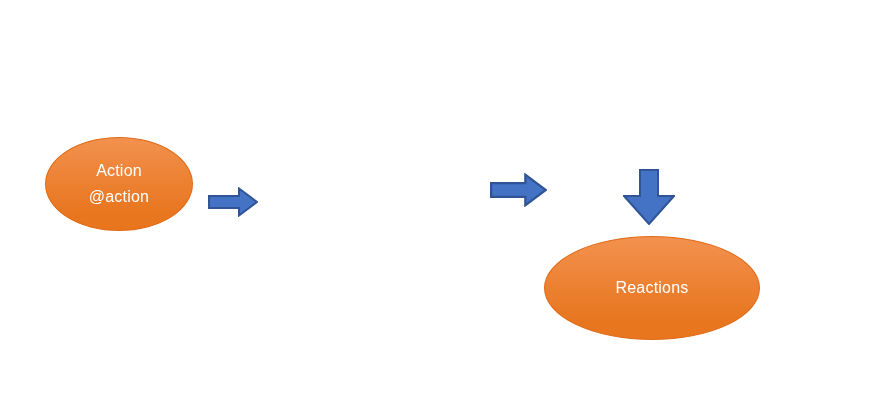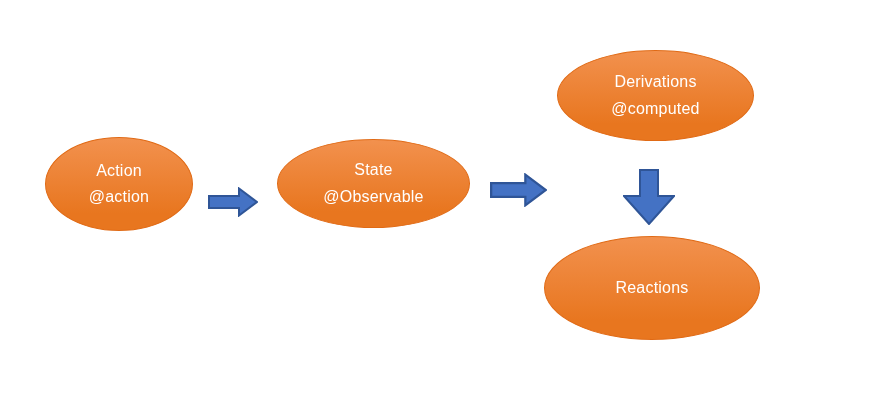--- a/index.html
+++ b/index.html
@@ -61,35 +61,27 @@
     <div class="node-line">Action</div>
     <div class="node-line">@action</div>
   </div>
 
   <div class="arrow" style="left:208px; top:187px; width:50px; height:30px;">
     <svg viewBox="0 0 50 30" preserveAspectRatio="none" aria-hidden="true">
       <path d="M1 9 H31 V1.5 L49 15 L31 28.5 V21 H1 Z"></path>
     </svg>
   </div>
 
-  <div class="node" style="left:277px; top:139px; width:193px; height:89px;">
-    <div class="node-line">State</div>
-    <div class="node-line">@Observable</div>
-  </div>
 
   <div class="arrow" style="left:490px; top:173px; width:57px; height:34px;">
     <svg viewBox="0 0 50 30" preserveAspectRatio="none" aria-hidden="true">
       <path d="M1 9 H31 V1.5 L49 15 L31 28.5 V21 H1 Z"></path>
     </svg>
   </div>
 
-  <div class="node" style="left:557px; top:50px; width:197px; height:91px;">
-    <div class="node-line">Derivations</div>
-    <div class="node-line">@computed</div>
-  </div>
 
   <div class="arrow" style="left:623px; top:169px; width:52px; height:56px;">
     <svg viewBox="0 0 52 56" preserveAspectRatio="none" aria-hidden="true">
       <path d="M17 1 H35 V27 H51 L26 55 L1 27 H17 Z"></path>
     </svg>
   </div>
 
   <div class="node" style="left:544px; top:236px; width:216px; height:104px;gap:32px;">
     <div class="node-line">Reactions</div>
   </div>

